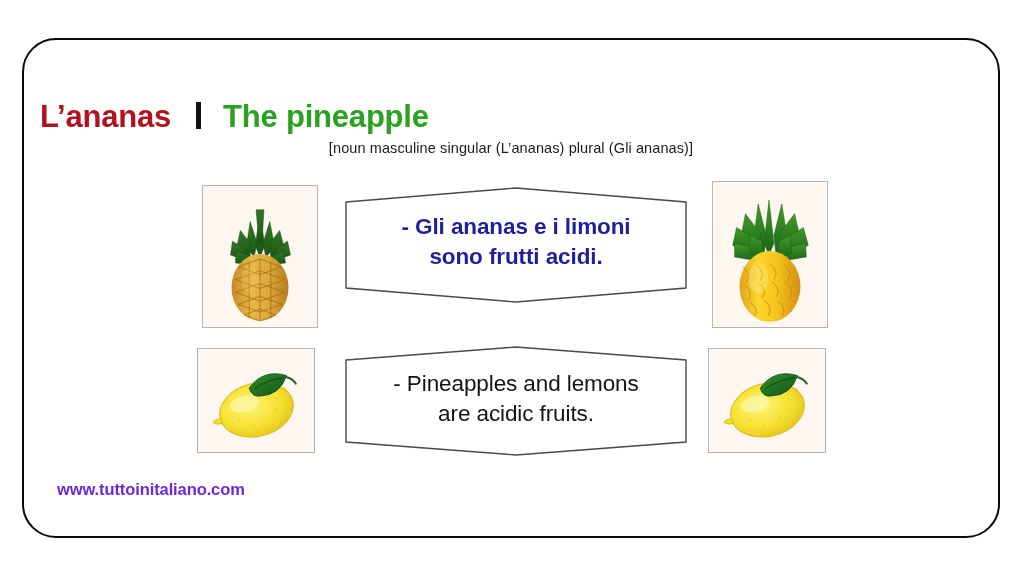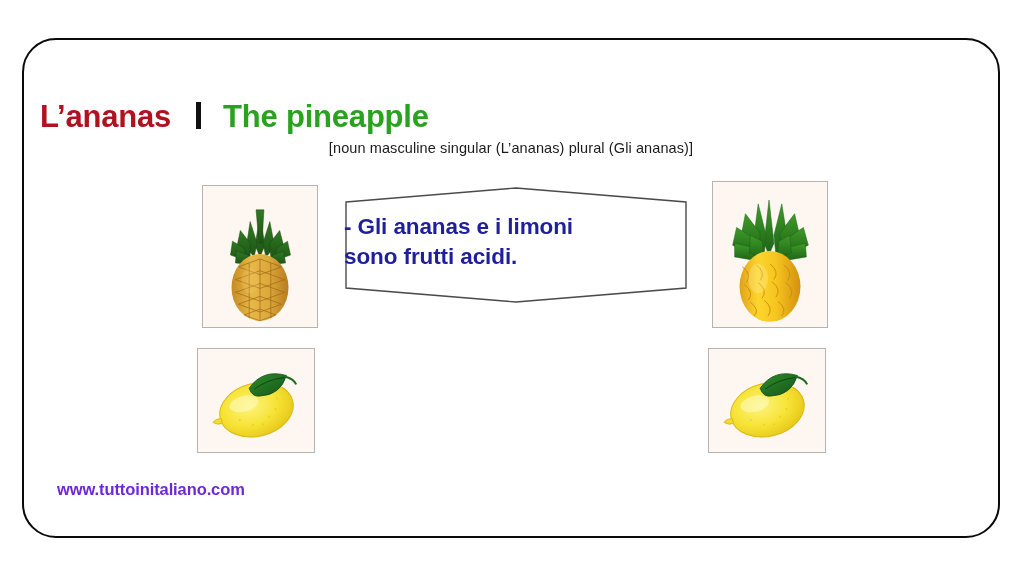--- a/index.html
+++ b/index.html
@@ -97,21 +97,21 @@
   }
   .callout svg {
     position: absolute;
     left: 0; top: 0;
     width: 100%; height: 100%;
   }
   .callout .callout-text {
     position: absolute;
     left: 0;
     width: 100%;
-    text-align: left;
+    text-align: center;
     line-height: 1.32;
     white-space: pre-line;
   }
 
   #callout-it { left: 320px; top: 146px; width: 344px; height: 118px; }
   #callout-it .callout-text {
     top: 26px;
     color: #1f1f9e;
     font-size: 22.5px;
     font-weight: bold;
@@ -306,16 +306,23 @@
   </div>
 
   <div class="callout" id="callout-it">
     <svg viewBox="0 0 344 118" preserveAspectRatio="none" xmlns="http://www.w3.org/2000/svg">
       <path d="M2 16 L172 2 L342 16 L342 102 L172 116 L2 102 Z" fill="#ffffff" stroke="#4a4a4a" stroke-width="1.4" vector-effect="non-scaling-stroke"></path>
     </svg>
     <div class="callout-text">- Gli ananas e i limoni
 sono frutti acidi.</div>
   </div>
 
+  <div class="callout" id="callout-en">
+    <svg viewBox="0 0 344 112" preserveAspectRatio="none" xmlns="http://www.w3.org/2000/svg">
+      <path d="M2 15 L172 2 L342 15 L342 97 L172 110 L2 97 Z" fill="#ffffff" stroke="#4a4a4a" stroke-width="1.4" vector-effect="non-scaling-stroke"></path>
+    </svg>
+    <div class="callout-text">- Pineapples and lemons
+are acidic fruits.</div>
+  </div>
 
   <div id="site-url">www.tuttoinitaliano.com</div>
 
 </div>
 
 </body></html>

